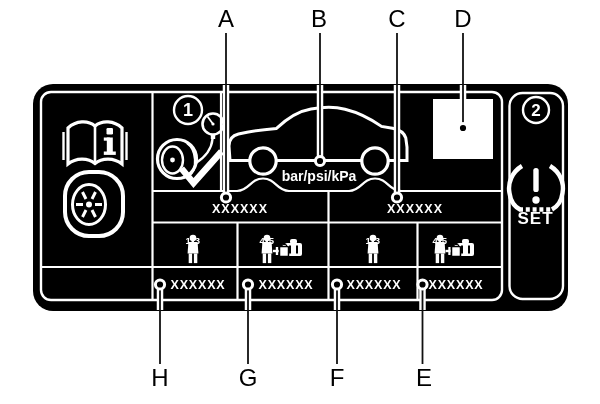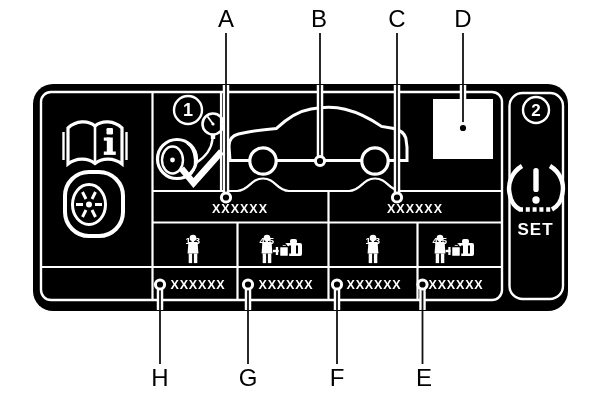--- a/index.html
+++ b/index.html
@@ -168,21 +168,22 @@
   <div class="t letter" style="left:319px;top:6px">B</div>
   <div class="t letter" style="left:397px;top:6px">C</div>
   <div class="t letter" style="left:463px;top:6px">D</div>
   <div class="t letter" style="left:160px;top:365px">H</div>
   <div class="t letter" style="left:248px;top:365px">G</div>
   <div class="t letter" style="left:337px;top:365px">F</div>
   <div class="t letter" style="left:424px;top:365px">E</div>
 
   <div class="t wtxt stepnum1" style="left:188px;top:101px">1</div>
   <div class="t wtxt stepnum2" style="left:536px;top:102px">2</div>
-  <div class="t wtxt set" style="left:535.5px;top:221px">SET</div>
+  <div class="t wtxt unit" style="left:319px;top:169px">bar/psi/kPa</div>
+  <div class="t wtxt set" style="left:535.5px;top:210px">SET</div>
 
   <div class="t wtxt hdr" style="left:240px;top:202px">XXXXXX</div>
   <div class="t wtxt hdr" style="left:415px;top:202px">XXXXXX</div>
 
   <div class="t wtxt load" style="left:193px;top:224px">1-3</div>
   <div class="t wtxt load" style="left:267px;top:224px">4-5</div>
   <div class="t wtxt load" style="left:373px;top:224px">1-3</div>
   <div class="t wtxt load" style="left:440px;top:224px">4-5</div>
 
   <div class="t wtxt val" style="left:198px;top:278px">XXXXXX</div>

